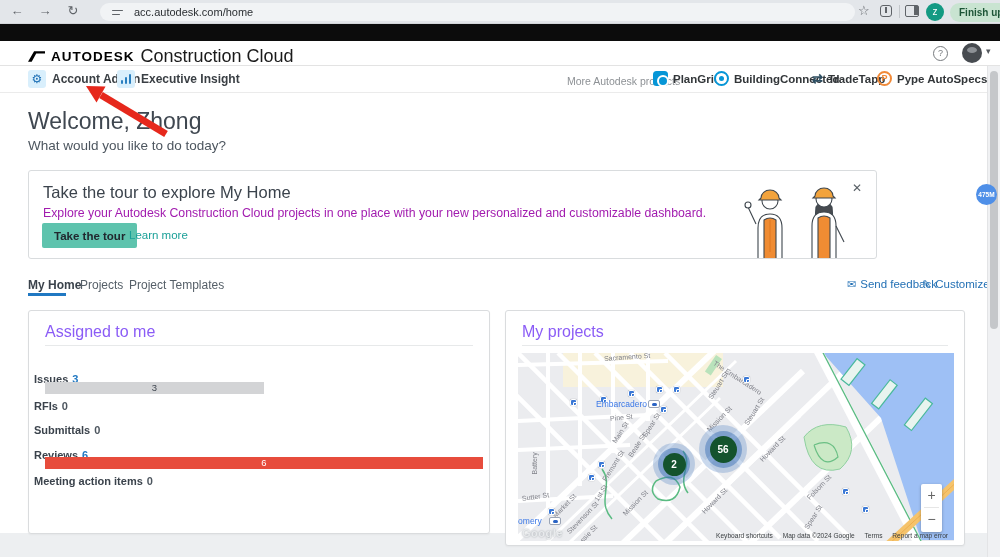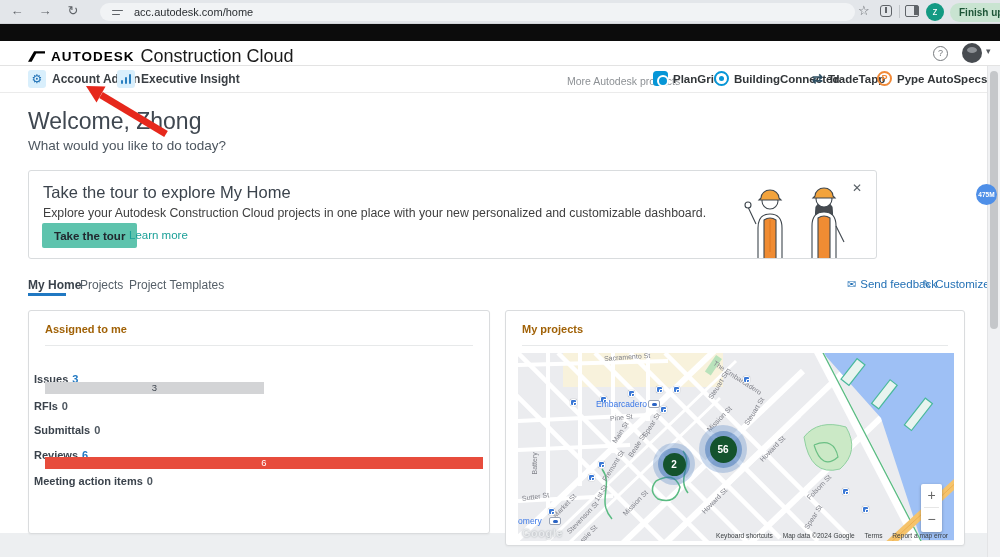--- a/index.html
+++ b/index.html
@@ -52,37 +52,37 @@
   .pype-icon { width:15px; height:15px; border-radius:50%; border:2px solid #f18a38; color:#f18a38; font-size:9px; font-weight:bold; text-align:center; line-height:11.5px; }
 
   
   .welcome-title { position:absolute; left:28px; top:108px; font-size:23px; color:#3f4750; }
   .welcome-sub { position:absolute; left:28px; top:138px; font-size:13.5px; color:#4d565f; }
   .annot-arrow { position:absolute; left:78px; top:80px; z-index:40; pointer-events:none; }
 
   
   .banner { position:absolute; left:28px; top:170px; width:849px; height:89px; background:#fff; border:1px solid #d9dcde; border-radius:3px; }
   .banner-title { position:absolute; left:14px; top:12px; font-size:16.5px; color:#3b434c; }
-  .banner-body { position:absolute; left:14px; top:35px; font-size:12.3px; color:#404040; }
+  .banner-body { position:absolute; left:14px; top:35px; font-size:12.3px; color:#a21caf; }
   .tour-btn { position:absolute; left:13px; top:52px; height:25px; padding:0 12px; background:#5ec3ad; border:none; border-radius:2px; font-family:"Liberation Sans",sans-serif; font-size:11.5px; font-weight:bold; color:#21282e; cursor:pointer; }
   .learn-link { position:absolute; left:100px; top:58px; font-size:11.5px; color:#1ba098; cursor:pointer; }
   .banner-close { position:absolute; right:14px; top:10px; font-size:12px; color:#5a6167; cursor:pointer; }
   .banner-illus { position:absolute; right:24px; top:1px; width:112px; height:86px; overflow:hidden; }
   .float-badge { position:absolute; left:976px; top:184px; width:21px; height:21px; border-radius:50%; background:#4e8fe8; color:#fff; font-size:6.5px; font-weight:bold; text-align:center; line-height:21px; z-index:50; cursor:pointer; }
 
   
   .tab { position:absolute; top:278px; font-size:12px; color:#555f68; cursor:pointer; }
   .tab.active { color:#3b434c; font-weight:bold; }
   .tab-underline { position:absolute; left:28px; top:293px; width:38px; height:2.5px; background:#2078c2; }
   .hdr-link { position:absolute; top:278px; font-size:11.5px; color:#2471b5; cursor:pointer;padding-left:19px; }
   .hdr-link .lnk-ic { margin-right:4px; font-size:11px; }
 
   
   .card { position:absolute; background:#fff; border:1px solid #dadcde; border-radius:3px; box-shadow:0 1px 2px rgba(0,0,0,.04); }
-  .card-title { position:absolute; left:16px; top:12px; font-size:11px; font-weight:bold; color:#a16207; }
+  .card-title { position:absolute; left:16px; top:12px; font-size:16px; font-weight:normal; color:#8b5cf6; }
   .card-divider { position:absolute; left:16px; top:34px; right:16px; height:1px; background:#e7e9ea; }
   .gray-bottom { position:absolute; left:0; top:533px; width:1000px; height:24px; background:#edeff1; }
 
   
   .legend { position:absolute; left:16px; top:46px; display:flex; align-items:center; }
   .legend .dot { width:8px; height:8px; border-radius:50%; margin-right:6px; }
   .legend .ltext { font-size:9.5px; color:#555f68; margin-right:14px; }
   .metric-label { font-size:11px; font-weight:bold; color:#3b434c; position:absolute; left:5px; }
   .metric-count { font-weight:bold; margin-left:4px; }
   .count-blue { color:#2078c2; }

